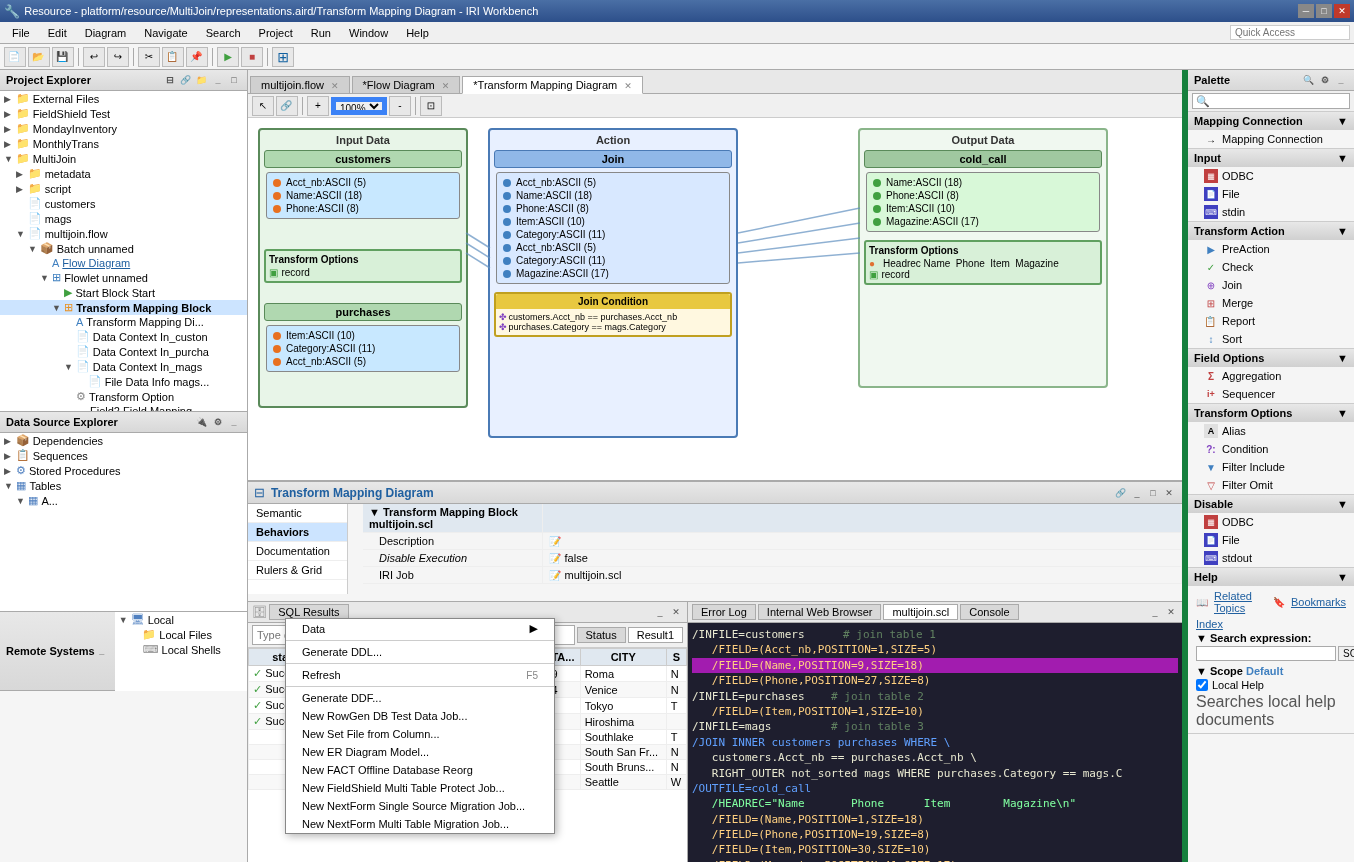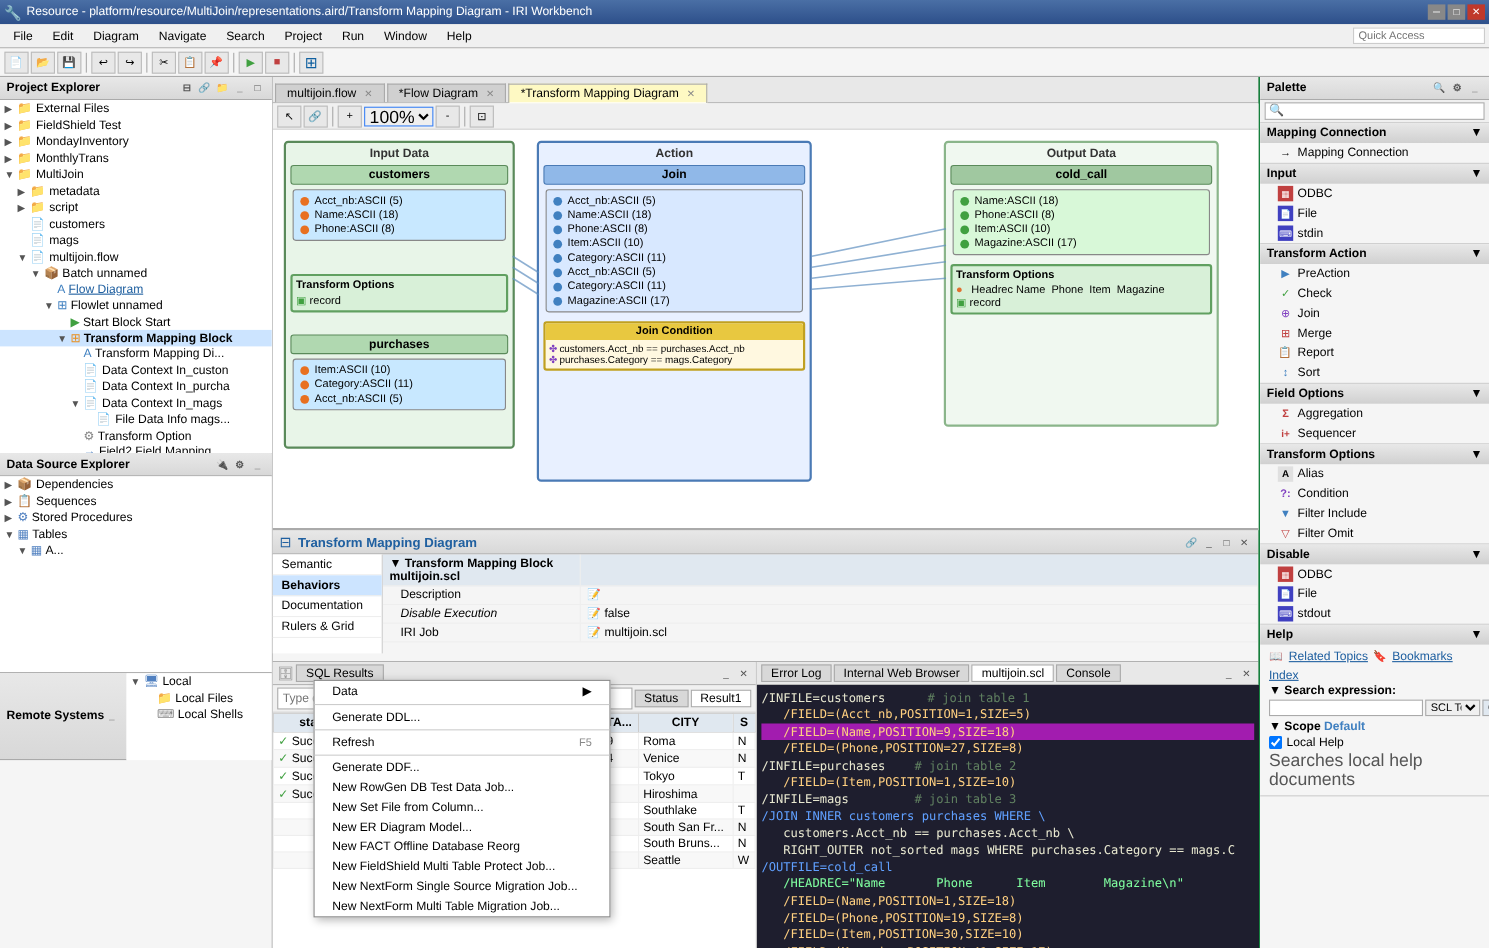--- a/index.html
+++ b/index.html
@@ -39,21 +39,21 @@
     .tree-indent { display: inline-block; }
     .tree-arrow { width: 12px; display: inline-block; font-size: 9px; color: #555; }
     .tree-icon { margin-right: 3px; font-size: 11px; }
     .tree-label { font-size: 11px; }
     .folder-icon { color: #e8b84b; }
 
     
     #center-panel { flex: 1; display: flex; flex-direction: column; min-width: 0; }
     #tabs-bar { background: #e8e8e8; border-bottom: 1px solid #aaa; display: flex; align-items: flex-end; padding-top: 2px; height: 24px; }
     .tab { padding: 2px 10px; border: 1px solid #aaa; border-bottom: none; margin-left: 2px; cursor: pointer; font-size: 11px; background: #d0d0d0; white-space: nowrap; }
-    .tab.active { background: #fef9c3; border-bottom: 1px solid white; margin-bottom: -1px; }
+    .tab.active { background: #ffffff; border-bottom: 1px solid white; margin-bottom: -1px; }
     .tab .close-x { margin-left: 4px; font-size: 9px; color: #888; }
 
     
     #diagram-area { flex: 1; background: white; position: relative; overflow: hidden; border-bottom: 2px solid #aaa; }
     #diagram-toolbar { background: #f0f0f0; border-bottom: 1px solid #ccc; height: 24px; display: flex; align-items: center; padding: 0 4px; gap: 2px; }
     #diagram-canvas { position: relative; width: 100%; height: calc(100% - 24px); background: white; overflow: hidden; }
 
     
     .diag-section { position: absolute; border: 2px solid; border-radius: 4px; padding: 4px; }
     .diag-section.input { border-color: #5a8a5a; background: #e8f5e8; left: 10px; top: 10px; width: 210px; height: 280px; }
@@ -65,21 +65,21 @@
 
     .diag-row { font-size: 10px; padding: 1px 0; display: flex; align-items: center; gap: 2px; }
     .diag-dot { width: 8px; height: 8px; border-radius: 50%; background: #e87020; display: inline-block; margin-right: 3px; flex-shrink: 0; }
     .diag-dot.blue { background: #4080c0; }
     .diag-dot.green { background: #40a040; }
 
     
     #properties-panel { height: 120px; border-bottom: 1px solid #aaa; background: #f5f5f5; }
     .props-header { background: linear-gradient(to bottom, #e8e8e8, #d8d8d8); border-bottom: 1px solid #aaa; padding: 3px 6px; display: flex; align-items: center; gap: 4px; justify-content: space-between; }
     .props-title { font-weight: bold; font-size: 12px; color: #2060a0; }
-    #props-content { display: flex; height: 90px; }
+    #props-content { display: flex; height: 90px; gap: 15px; }
     #props-nav { width: 100px; border-right: 1px solid #ccc; background: white; }
     .props-nav-item { padding: 3px 8px; cursor: pointer; font-size: 11px; border-bottom: 1px solid #eee; }
     .props-nav-item.active { background: #cce4ff; font-weight: bold; }
     #props-table { flex: 1; overflow: auto; }
     .props-row { display: flex; border-bottom: 1px solid #eee; font-size: 11px; }
     .props-row.group { background: #e0e8f0; font-weight: bold; }
     .props-cell { padding: 2px 6px; border-right: 1px solid #eee; }
     .props-cell.property { width: 180px; }
     .props-cell.value { flex: 1; }
 
@@ -96,21 +96,21 @@
     .sql-table { width: 100%; border-collapse: collapse; font-size: 11px; }
     .sql-table th { background: #e0e8f0; border: 1px solid #ccc; padding: 2px 4px; font-weight: bold; position: sticky; top: 0; }
     .sql-table td { border: 1px solid #eee; padding: 1px 4px; }
     .sql-table tr:nth-child(even) { background: #f8f8f8; }
     .check-green { color: #40a040; }
 
     #code-content { flex: 1; overflow: auto; background: #1e1e2e; padding: 4px; font-family: monospace; font-size: 11px; color: #d0d0d0; }
     .code-line { line-height: 1.4; white-space: pre; }
 
     
-    #right-panel { width: 210px; border-left: 2px solid #15803d; background: #f5f5f5; display: flex; flex-direction: column; overflow-y: auto; }
+    #right-panel { width: 172px; border-left: 6px solid #15803d; background: #f5f5f5; display: flex; flex-direction: column; overflow-y: auto; }
     .palette-section { border-bottom: 1px solid #ccc; }
     .palette-section-header { background: linear-gradient(to bottom, #e8e8e8, #d0d0d0); padding: 3px 6px; font-size: 11px; font-weight: bold; cursor: pointer; display: flex; justify-content: space-between; align-items: center; }
     .palette-item { padding: 2px 16px; font-size: 11px; display: flex; align-items: center; gap: 4px; cursor: pointer; }
     .pal-icon { width: 14px; height: 14px; display: flex; align-items: center; justify-content: center; font-size: 10px; flex-shrink: 0; }
 
     
     #context-menu { position: absolute; left: 285px; top: 618px; width: 270px; background: white; border: 1px solid #888; box-shadow: 2px 2px 8px rgba(0,0,0,0.3); z-index: 1000; font-size: 11px; }
     .ctx-item { padding: 3px 16px; cursor: pointer; display: flex; align-items: center; }
     .ctx-sep { height: 1px; background: #ccc; margin: 2px 0; }
     .ctx-arrow { margin-left: auto; }
@@ -457,21 +457,21 @@
         <span class="close-x">✕</span>
       </div>
     </div>
 
     <div id="diagram-area" style="height:320px;">
       <div id="diagram-toolbar">
         <div class="tb-btn">↖</div>
         <div class="tb-btn">🔗</div>
         <div class="tb-sep"></div>
         <div class="tb-btn">+</div>
-        <select style="font-size:16px;height:18px;border:1px solid #3b82f6;">
+        <select style="font-size:10px;height:18px;border:5px solid #3b82f6;">
           <option>100%</option>
           <option>75%</option>
           <option>150%</option>
         </select>
         <div class="tb-btn">-</div>
         <div class="tb-sep"></div>
         <div class="tb-btn">⊡</div>
       </div>
       <div id="diagram-canvas">
 

